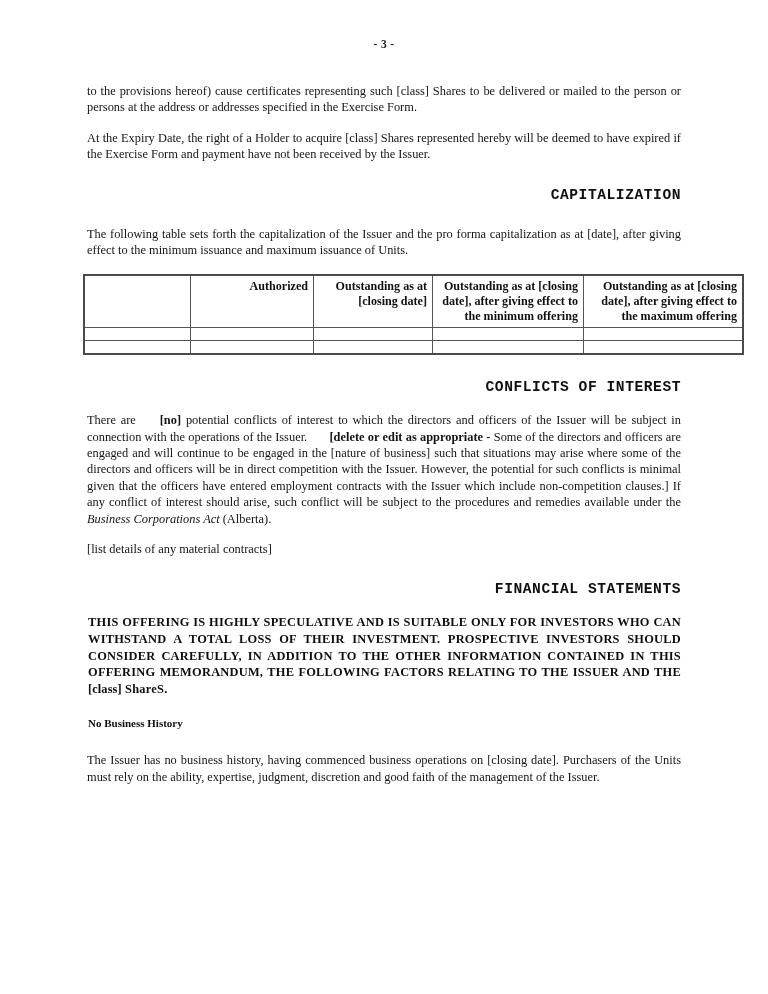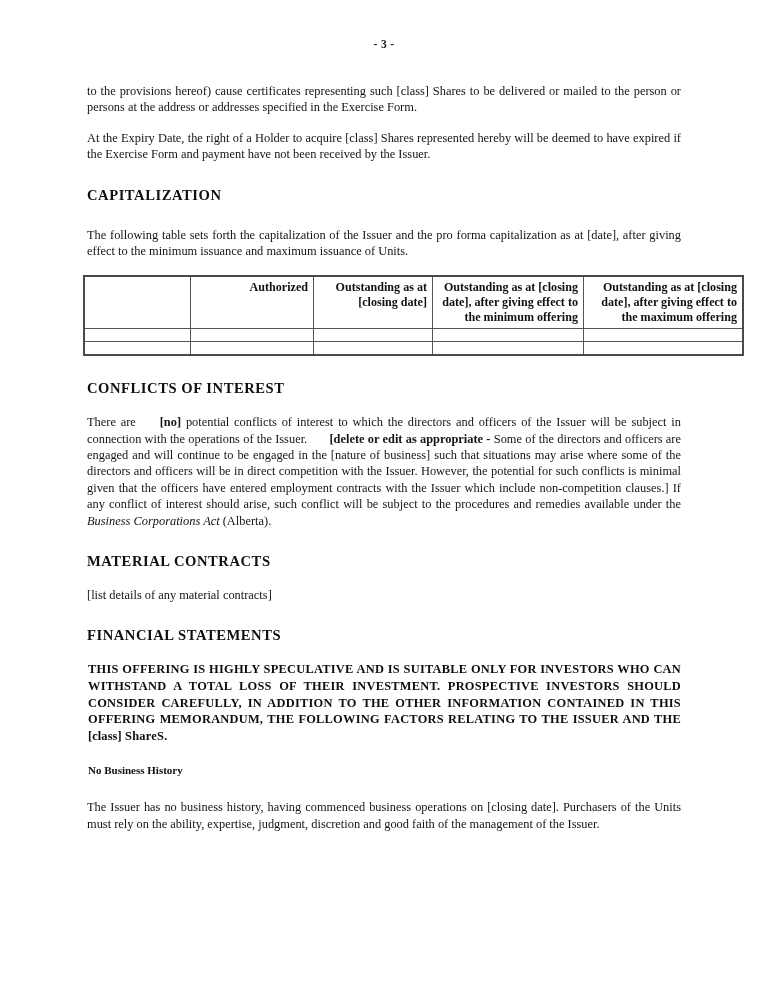--- a/index.html
+++ b/index.html
@@ -56,25 +56,25 @@
   p.indent { padding-left: 4px; }
   p.last { margin-bottom: 4px; }
 
   b, strong { font-weight: bold; padding-left: 19px; }
   i, em { font-style: italic; }
 
   
   h2.section {
     font-size: 14.6px;
     font-weight: bold;
-    text-align: left;
+    text-align: right;
     letter-spacing: 0.55px;
     margin: 24px 0 17px 0;
     color: #101010;
-    font-family: Liberation Serif, serif;
+    font-family: Liberation Mono, monospace;
   }
 
   h3.subsection {
     font-size: 11px;
     font-weight: bold;
     text-align: left;
     margin: 20px 0 23px 0;
     color: #101010;
     padding-left: 1px;
   }
@@ -172,21 +172,20 @@
             <td class="col-4"></td>
           </tr>
         </tbody>
       </table>
     </div>
 
     <h2 class="section">CONFLICTS OF INTEREST</h2>
 
     <p class="body"><span>There are </span><b>[no]</b><span> potential conflicts of interest to which the directors and officers of the Issuer will be subject in connection with the operations of the Issuer. </span><b>[delete or edit as appropriate -</b><span> Some of the directors and officers are engaged and will continue to be engaged in the [nature of business] such that situations may arise where some of the directors and officers will be in direct competition with the Issuer. However, the potential for such conflicts is minimal given that the officers have entered employment contracts with the Issuer which include non-competition clauses.] If any conflict of interest should arise, such conflict will be subject to the procedures and remedies available under the </span><i>Business Corporations Act</i><span> (Alberta).</span></p>
 
-    <h2 class="section">MATERIAL CONTRACTS</h2>
 
     <p class="body">[list details of any material contracts]</p>
 
     <h2 class="section">FINANCIAL STATEMENTS</h2>
 
 
 
     <p class="allcaps"><span>THIS OFFERING IS HIGHLY SPECULATIVE AND IS SUITABLE ONLY FOR INVESTORS WHO CAN WITHSTAND A TOTAL LOSS OF THEIR INVESTMENT. PROSPECTIVE INVESTORS SHOULD CONSIDER CAREFULLY, IN ADDITION TO THE OTHER INFORMATION CONTAINED IN THIS OFFERING MEMORANDUM, THE FOLLOWING FACTORS RELATING TO THE ISSUER AND THE </span><span class="lc">[class]</span><span> ShareS.</span></p>
 
     <h3 class="subsection">No Business History</h3>

